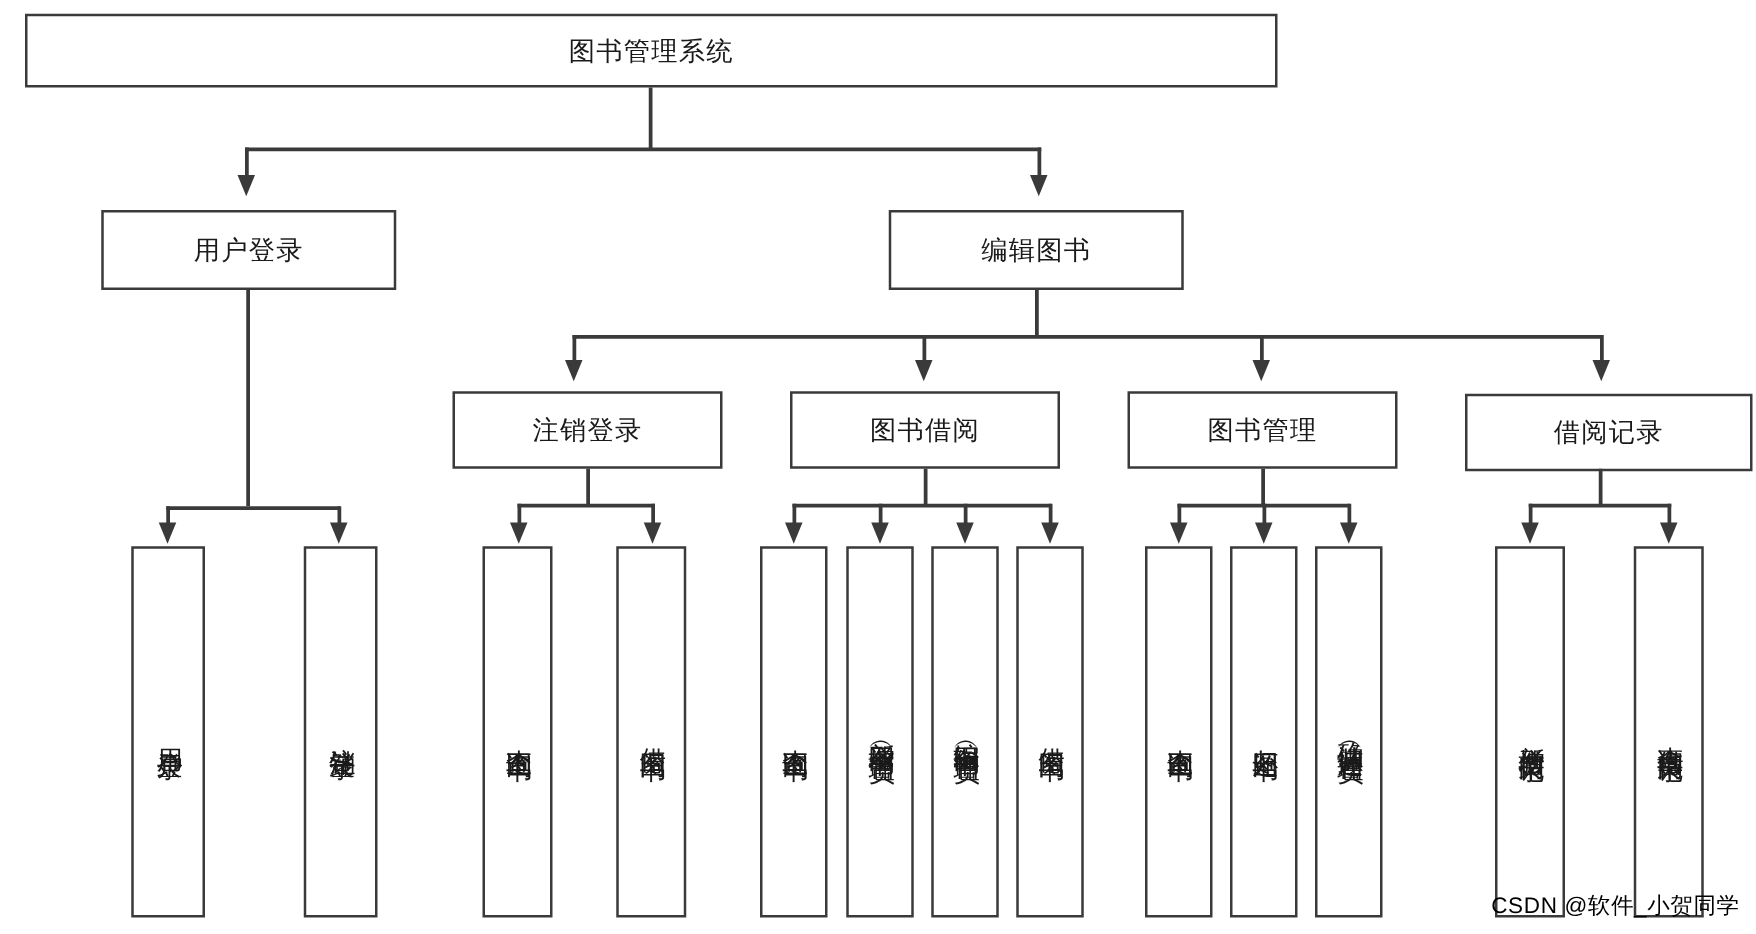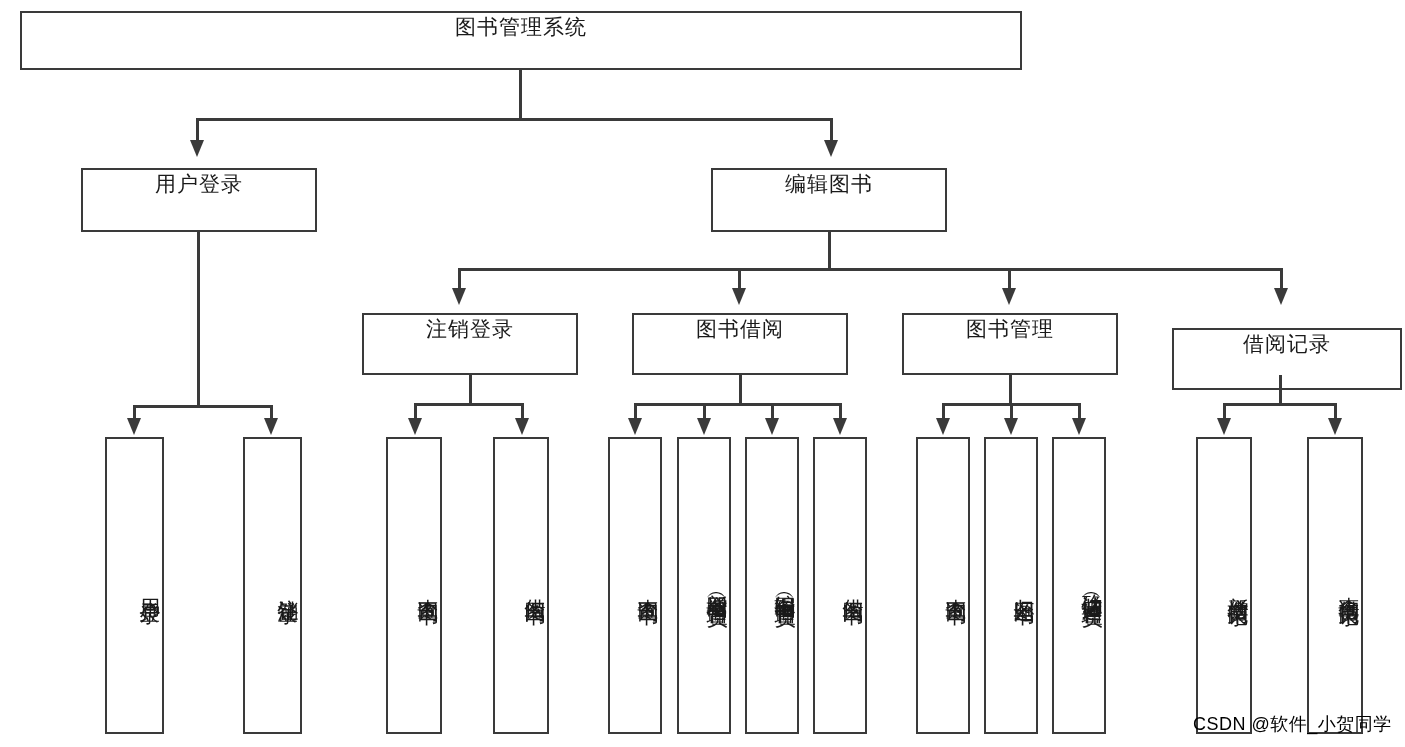--- a/index.html
+++ b/index.html
@@ -1,19 +1,19 @@
 <!DOCTYPE html>
 <html><head>
 <meta charset="utf-8">
 <style>
   html,body{margin:0;padding:0;background:#ffffff;}
   body{font-family:"Liberation Sans","DejaVu Sans",sans-serif;}
   #canvas{position:relative;width:1405px;height:747px;background:#fff;overflow:hidden;}
   .node{position:absolute;box-sizing:border-box;border:2.5px solid #3a3a3a;background:#ffffff;
-        display:flex;justify-content:center;color:#1a1a1a;}
+        display:flex;align-items:center;justify-content:center;color:#1a1a1a;}
   .node.h{font-size:21px;letter-spacing:1px;}
   .node.v{writing-mode:vertical-rl;text-orientation:upright;font-size:21px;line-height:1.18;
           letter-spacing:2px;padding:6px 0;}
   .node.v span{writing-mode:vertical-rl;text-orientation:upright;}
   .edge{position:absolute;background:#3a3a3a;}
   .edge.hline{height:2.5px;}
   .edge.vline{width:2.5px;}
   .arrow{position:absolute;width:0;height:0;border-left:7px solid transparent;
          border-right:7px solid transparent;border-top:17px solid #3a3a3a;}
   .watermark{position:absolute;font-size:18px;color:#000000;white-space:nowrap;
@@ -65,21 +65,21 @@
 
   <div class="node h" style="left:362px;top:313px;width:216px;height:62px;">
     <span>注销登录</span>
   </div>
   <div class="node h" style="left:632px;top:313px;width:216px;height:62px;">
     <span>图书借阅</span>
   </div>
   <div class="node h" style="left:902px;top:313px;width:216px;height:62px;">
     <span>图书管理</span>
   </div>
-  <div class="node h" style="left:1172px;top:328px;width:230px;height:62px;">
+  <div class="node h" style="left:1172px;top:315px;width:230px;height:62px;">
     <span>借阅记录</span>
   </div>
 
   <div class="edge vline" style="left:469px;top:375px;height:30px;"></div>
   <div class="edge hline" style="left:414px;top:403px;width:110px;height:2.5px;"></div>
   <div class="edge vline" style="left:414px;top:403px;height:17px;"></div>
   <div class="arrow" style="left:408px;top:418px;"></div>
   <div class="edge vline" style="left:521px;top:403px;height:17px;"></div>
   <div class="arrow" style="left:515px;top:418px;"></div>
 

